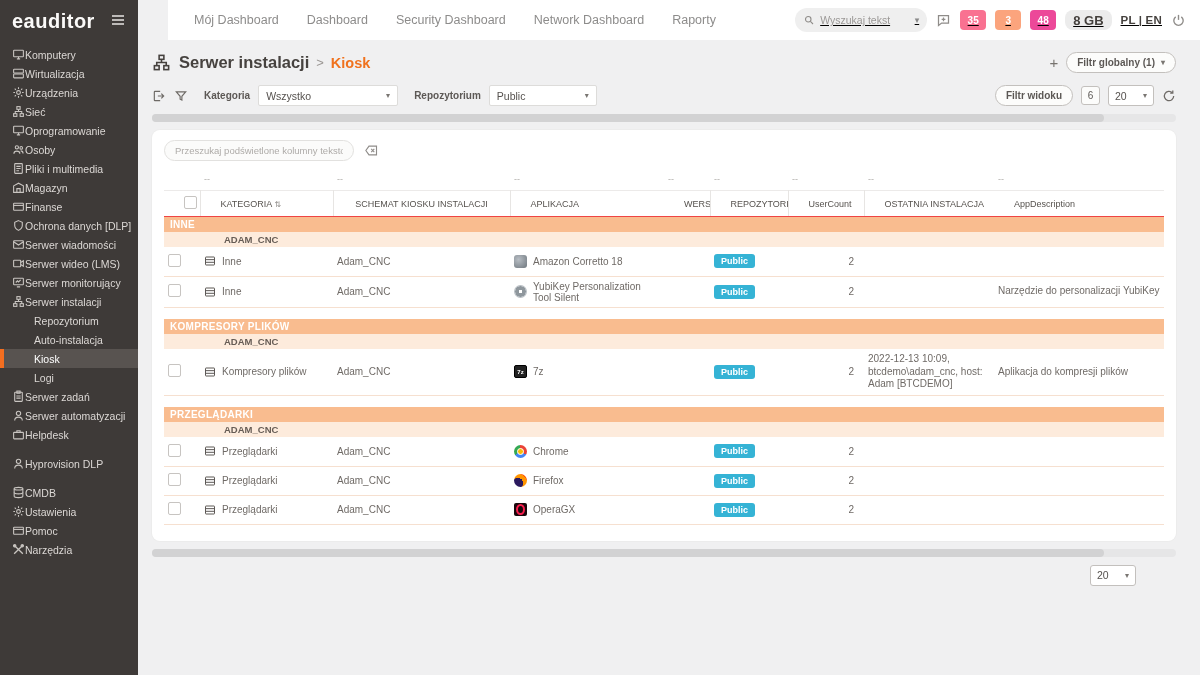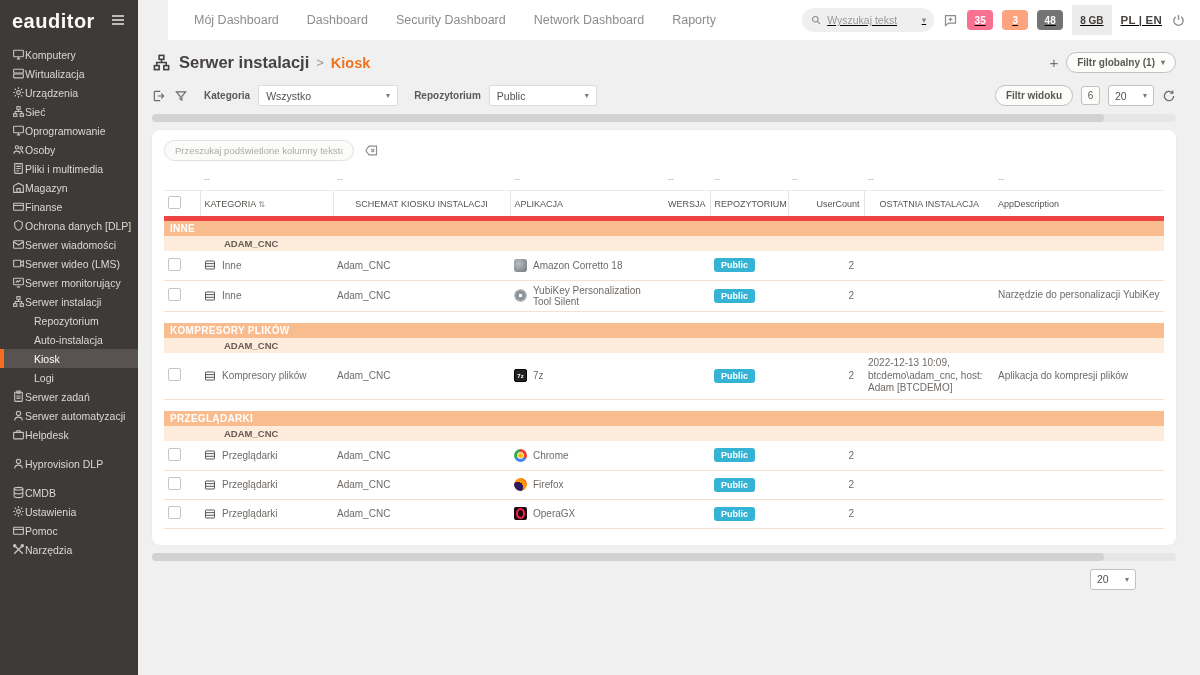--- a/index.html
+++ b/index.html
@@ -22,21 +22,21 @@
   
   .main { flex:1; display:flex; flex-direction:column; min-width:0; }
   .topbar { height:40px; background:#fff; display:flex; align-items:center; padding:0 14px 0 26px; gap:0; flex:0 0 40px;margin-left:30px; }
   .topnav { display:flex; gap:28px; font-size:12.5px; color:#8d8c8b; }
   .topnav span { cursor:pointer; }
   .topbar-right { margin-left:auto; display:flex; align-items:center; gap:9px;text-decoration:underline; }
   .search-pill { width:132px; height:24px; background:#efefef; border-radius:12px; display:flex; align-items:center; padding:0 8px; gap:5px; color:#9b9896; font-size:10.5px; cursor:text; }
   .search-pill .caret { margin-left:auto; color:#8a8a8a; font-size:9px; }
   .ic16 { width:15px; height:15px; display:inline-flex; color:#8f8c89; }
   .badge { min-width:26px; height:20px; border-radius:4px; color:#fff; font-size:10px; font-weight:bold; display:flex; align-items:center; justify-content:center; padding:0 6px; cursor:pointer; }
-  .mem { background:#ececec; color:#45413e; font-size:10px; font-weight:bold; border-radius:1px; height:30px; display:flex; align-items:center; padding:0 8px; }
+  .mem { background:#ececec; color:#45413e; font-size:13px; font-weight:bold; border-radius:8px; height:20px; display:flex; align-items:center; padding:0 8px; }
   .lang { font-size:11.5px; font-weight:bold; color:#45413e; letter-spacing:.2px; }
 
   .content { flex:1; padding:0 24px 0 14px; min-width:0; }
 
   .page-head { display:flex; align-items:center; margin-top:12px; }
   .page-head .ic-head { width:19px; height:19px; color:#45413e; margin-right:8px; display:inline-flex; }
   .crumb-parent { font-size:16.5px; font-weight:bold; color:#46423f; }
   .crumb-sep { color:#9b9794; margin:0 7px; font-size:13px; }
   .crumb-current { font-size:14.5px; font-weight:bold; color:#f0721e; }
   .head-right { margin-left:auto; display:flex; align-items:center; gap:8px; }
@@ -64,21 +64,21 @@
   .hscroll .thumb { position:absolute; left:0; top:0; height:8px; width:93%; border-radius:4px; background:#d2d2d3; }
 
   .card { background:#fff; border-radius:8px; margin-top:8px; padding:10px 12px 16px 12px; box-shadow:0 0 0 1px #ececec; }
   .tbl-search-row { display:flex; align-items:center; gap:10px; }
   .tbl-search { width:190px; height:21px; border:1px solid #e2e1df; background:#fbfbfa; border-radius:11px; font-size:9.5px; color:#8f8c89; padding:0 10px; outline:none; font-family:"Liberation Sans", sans-serif; }
   .tbl-search::placeholder { color:#aeaba8; }
   .clear-ic { width:15px; height:15px; color:#8f8c89; display:inline-flex; cursor:pointer; }
 
   table { border-collapse:collapse; table-layout:fixed; width:1000px; margin-top:10px; }
   .filter-row td { font-size:9px; color:#b0adaa; padding:3px 4px 6px 4px; }
-  .head-row th { font-size:9px; font-weight:normal; color:#56524e; text-align:left; padding:5px 4px; border-top:1px solid #eceae9; border-bottom:5px solid #ef4444; white-space:nowrap; overflow:hidden; }
+  .head-row th { font-size:9px; font-weight:normal; color:#56524e; text-align:left; padding:5px 20px; border-top:1px solid #eceae9; border-bottom:1px solid #ef4444; white-space:nowrap; overflow:hidden; }
   .head-row th.c { text-align:center; } .head-row th.r { text-align:right; }
   .vline { border-right:1px solid #e7e5e3; }
   .chk { width:13px; height:13px; border:1px solid #c7c4c1; border-radius:2px; background:#fff; display:inline-block; cursor:pointer; }
   .sort { font-size:8px; color:#8f8c89; }
 
   .grp-band td { background:#f9bc8f; color:#fff; font-weight:bold; font-size:10px; padding:2px 6px; letter-spacing:.3px; }
   .sub-band td { background:#fdebdc; color:#665c55; font-weight:bold; font-size:9.5px; padding:2px 6px 2px 60px; }
   .data-row td { background:#fff; border-bottom:1px solid #f6e0d0; font-size:10px; color:#6f6a66; padding:4px 4px; height:29px; vertical-align:middle; white-space:normal; }
   .data-row:first-of-type td { border-top:1px solid #f6e0d0; }
   .cell-cat { display:flex; align-items:center; gap:6px; }
@@ -483,21 +483,21 @@
         <span>Wyszukaj tekst</span>
         <span class="caret">▾</span>
       </div>
       <span class="ic16">
           <svg width="15" height="15">
             <use href="#i-comment"></use>
           </svg>
         </span>
       <span class="badge" style="background:#f97191">35</span>
       <span class="badge" style="background:#fba47d">3</span>
-      <span class="badge" style="background:#737373">48</span>
+      <span class="badge" style="background:#ec4899">48</span>
       <span class="mem">8 GB</span>
       <span class="lang">PL | EN</span>
       <span class="ic16">
           <svg width="15" height="15">
             <use href="#i-power"></use>
           </svg>
         </span>
     </div>
   </div>
 

